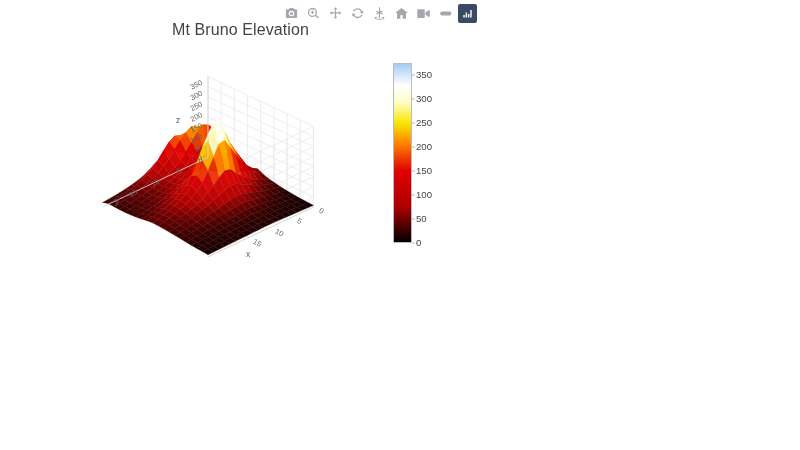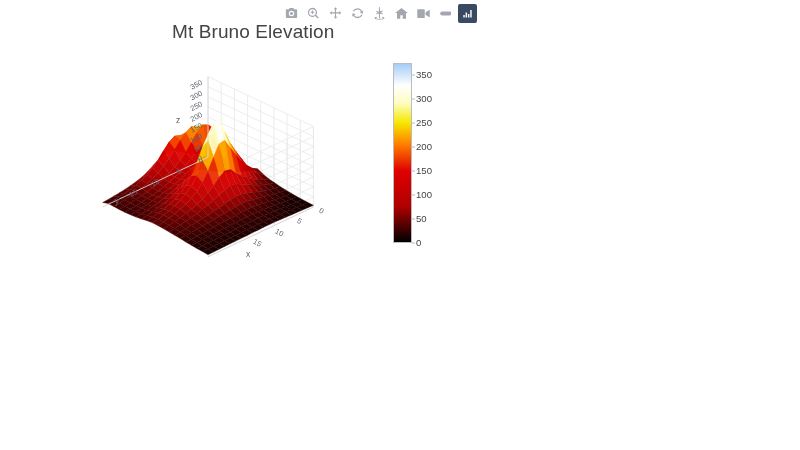--- a/index.html
+++ b/index.html
@@ -46,21 +46,21 @@
   .mb-btn.active {
     background: #3a4a63;
   }
   .mb-btn.active svg path { fill: #ffffff; }
 
   
   #plot-title {
     position: absolute;
     left: 172px;
     top: 21px;
-    font-size: 19px;
+    font-size: 16px;
     color: #444444;
     letter-spacing: .1px;
     white-space: nowrap;
   }
 
   
   #scene {
     position: absolute;
     left: 90px;
     top: 55px;

